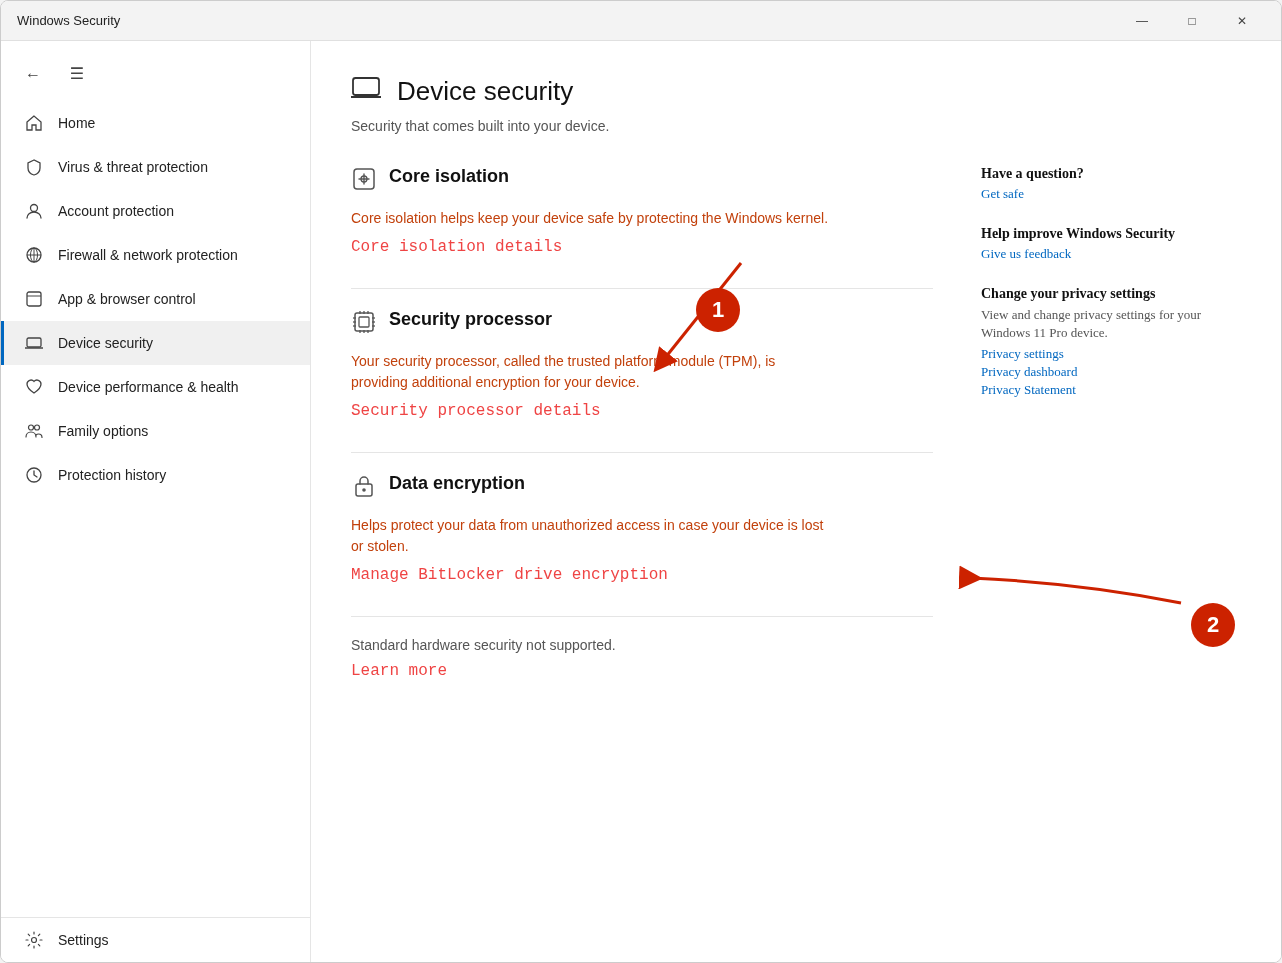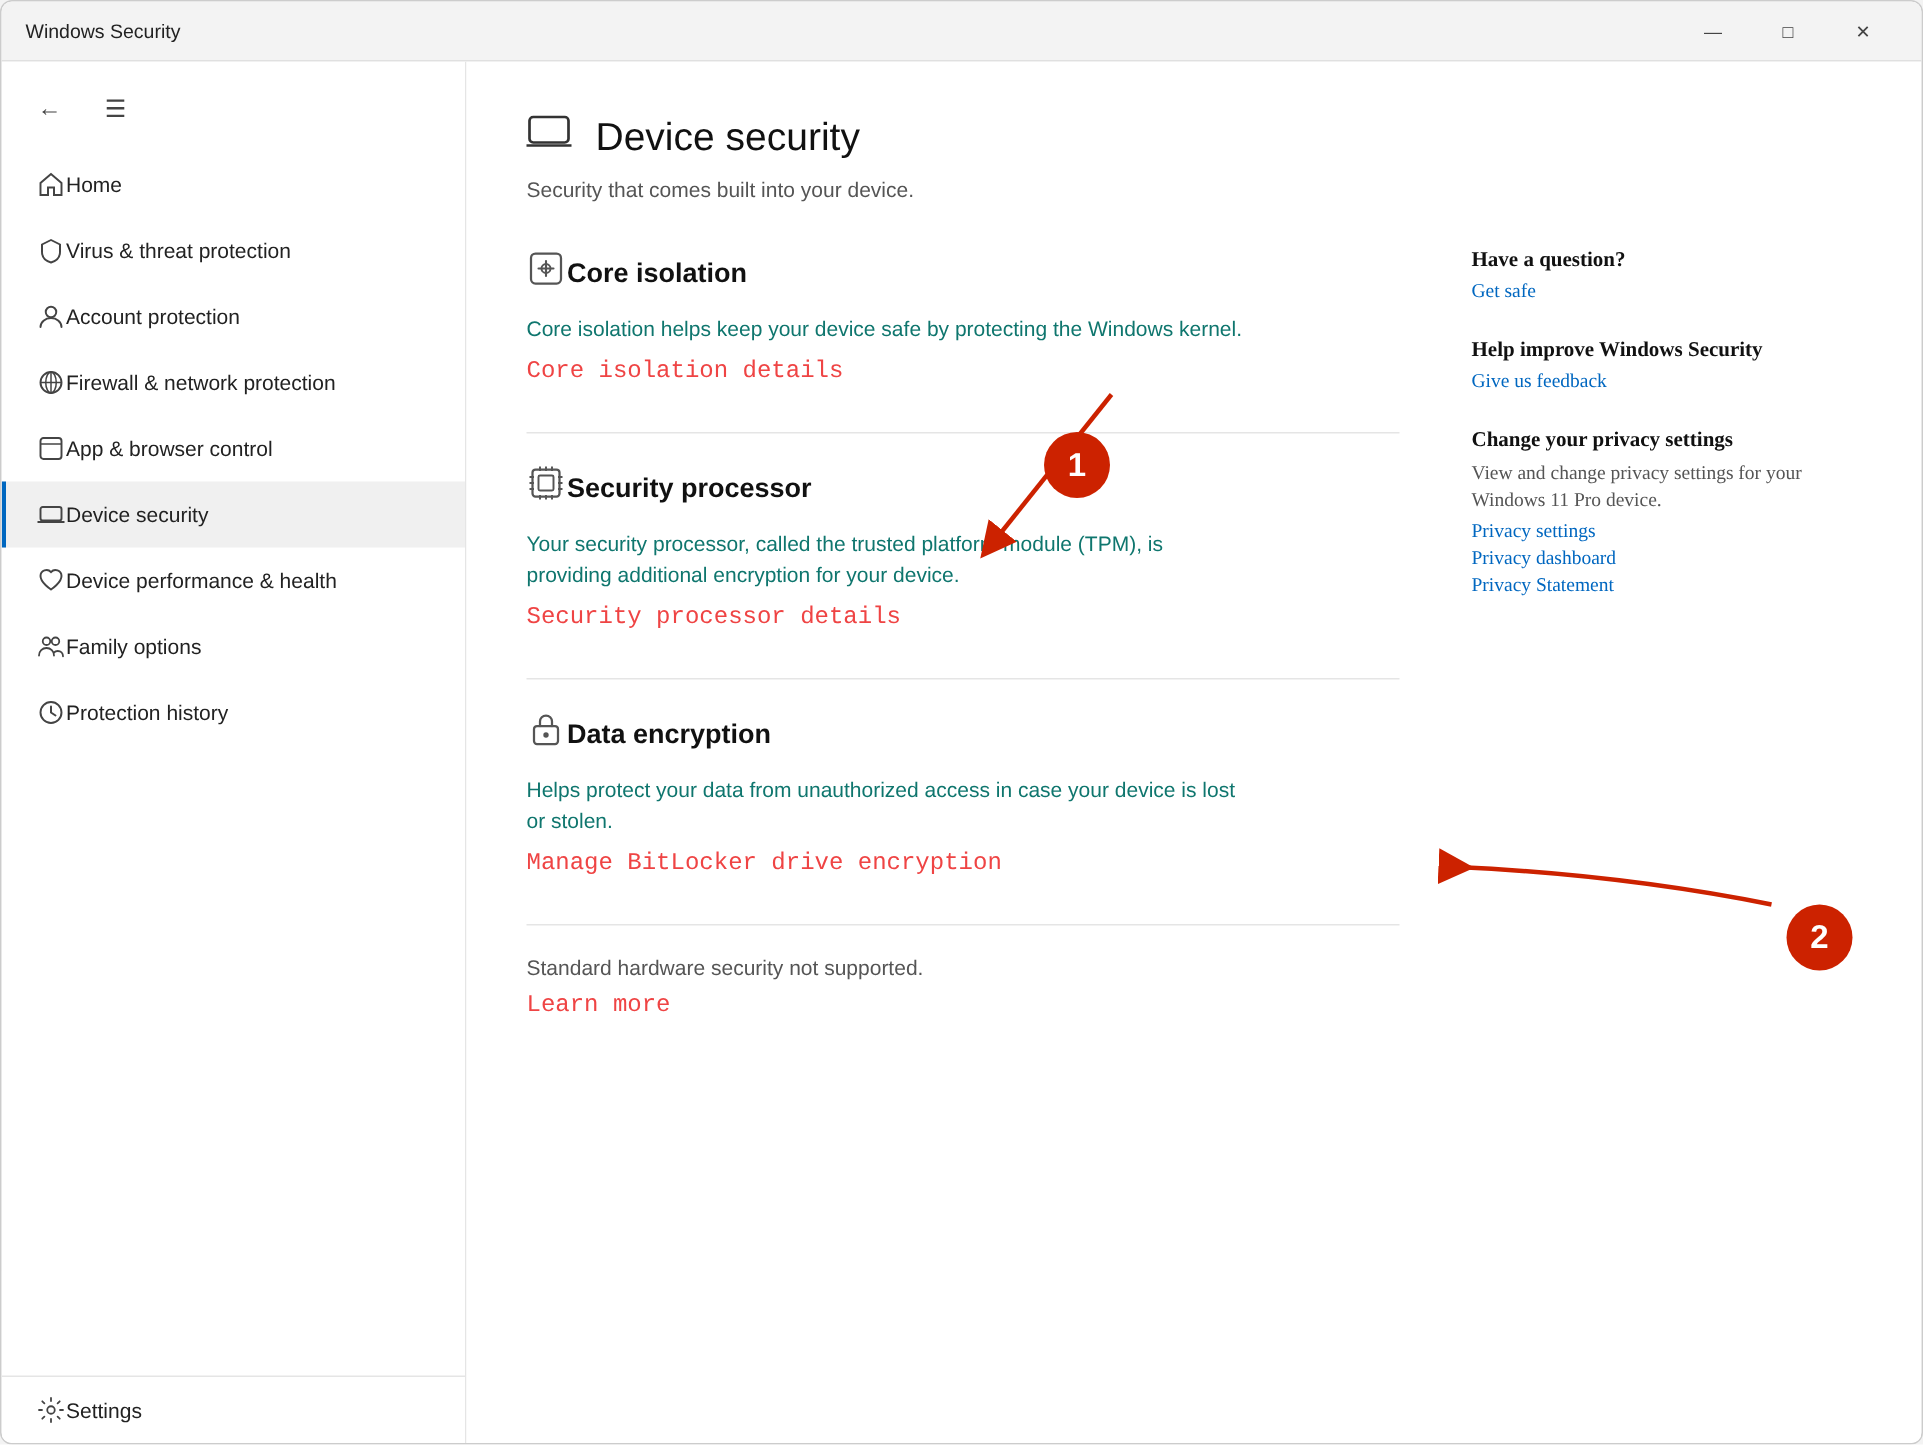--- a/index.html
+++ b/index.html
@@ -98,20 +98,21 @@
       color: #444;
     }
     .sidebar-nav {
       flex: 1;
       overflow-y: auto;
       padding: 4px 0;
     }
     .nav-item {
       display: flex;
       align-items: center;
+      gap: 14px;
       padding: 12px 20px;
       cursor: pointer;
       font-size: 14px;
       color: #222;
       position: relative;
       border-left: 3px solid transparent;
     }
     .nav-item.active {
       background: #f0f0f0;
       border-left: 3px solid #0067c0;
@@ -161,36 +162,36 @@
       gap: 48px;
     }
     .main-sections {
       flex: 1;
     }
     .section {
       margin-bottom: 32px;
     }
     .section-header {
       display: flex;
-      align-items: center;
-      gap: 1px;
+      align-items: flex-start;
+      gap: 12px;
       margin-bottom: 10px;
     }
     .section-icon {
       font-size: 24px;
       color: #555;
     }
     .section-title {
       font-size: 18px;
       font-weight: 600;
       color: #111;
     }
     .section-desc {
       font-size: 14px;
-      color: #0f766e;
+      color: #c2410c;
       margin-bottom: 8px;
       line-height: 1.5;
       max-width: 480px;
     }
     .section-link {
       font-size: 16px;
       color: #ef4444;
       cursor: pointer;
       text-decoration: none;
       font-family: Liberation Mono, monospace;

